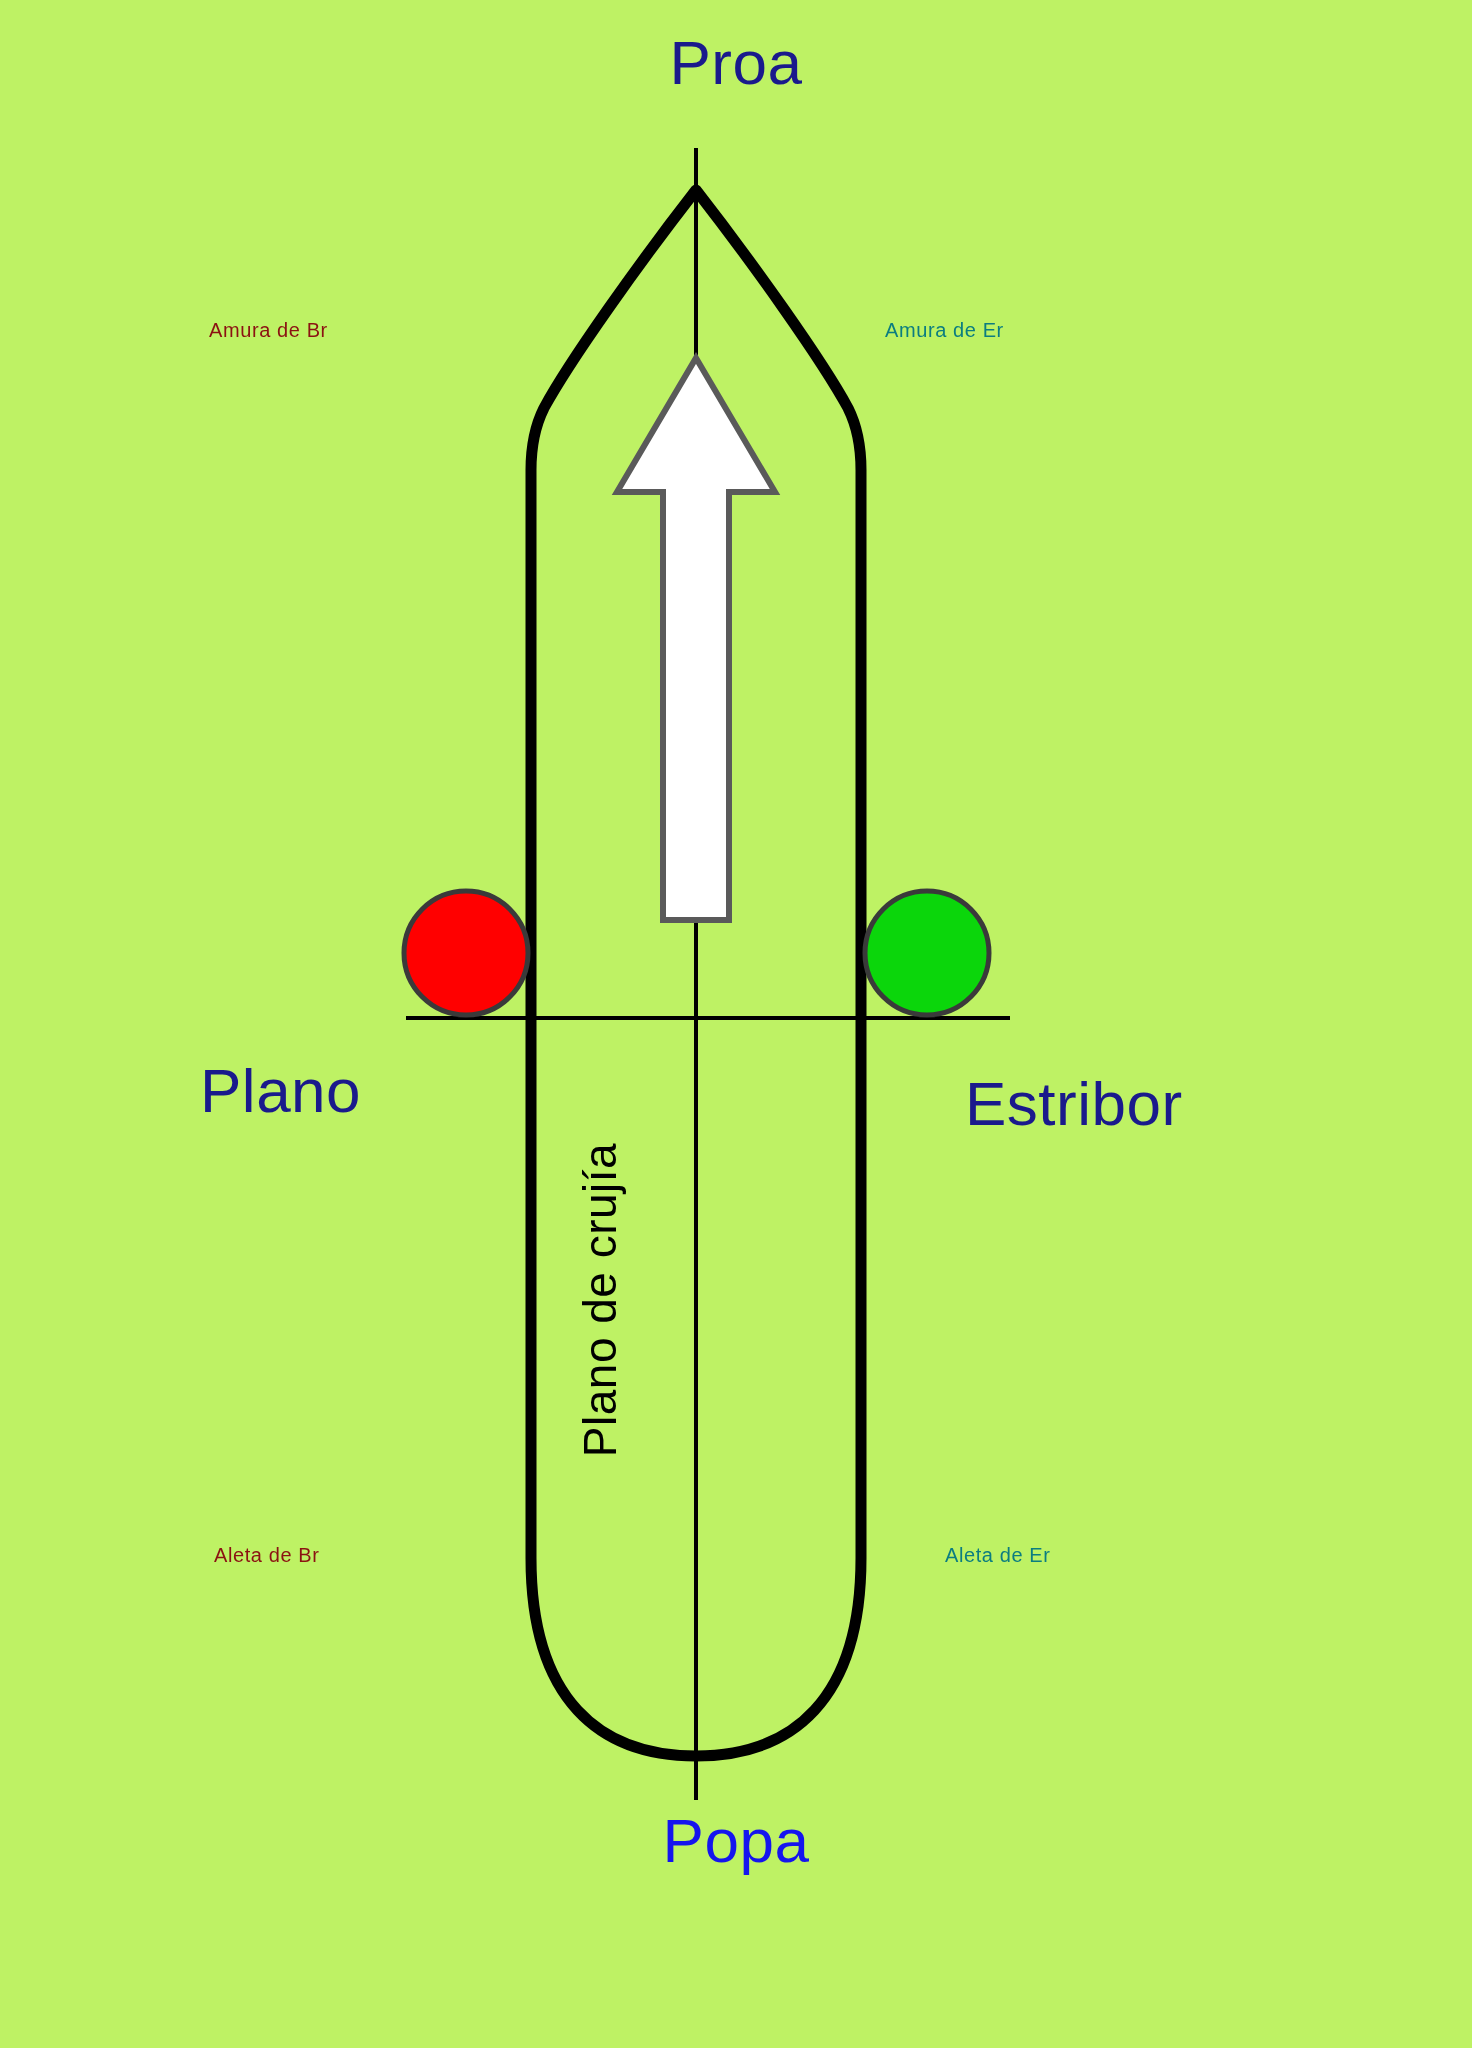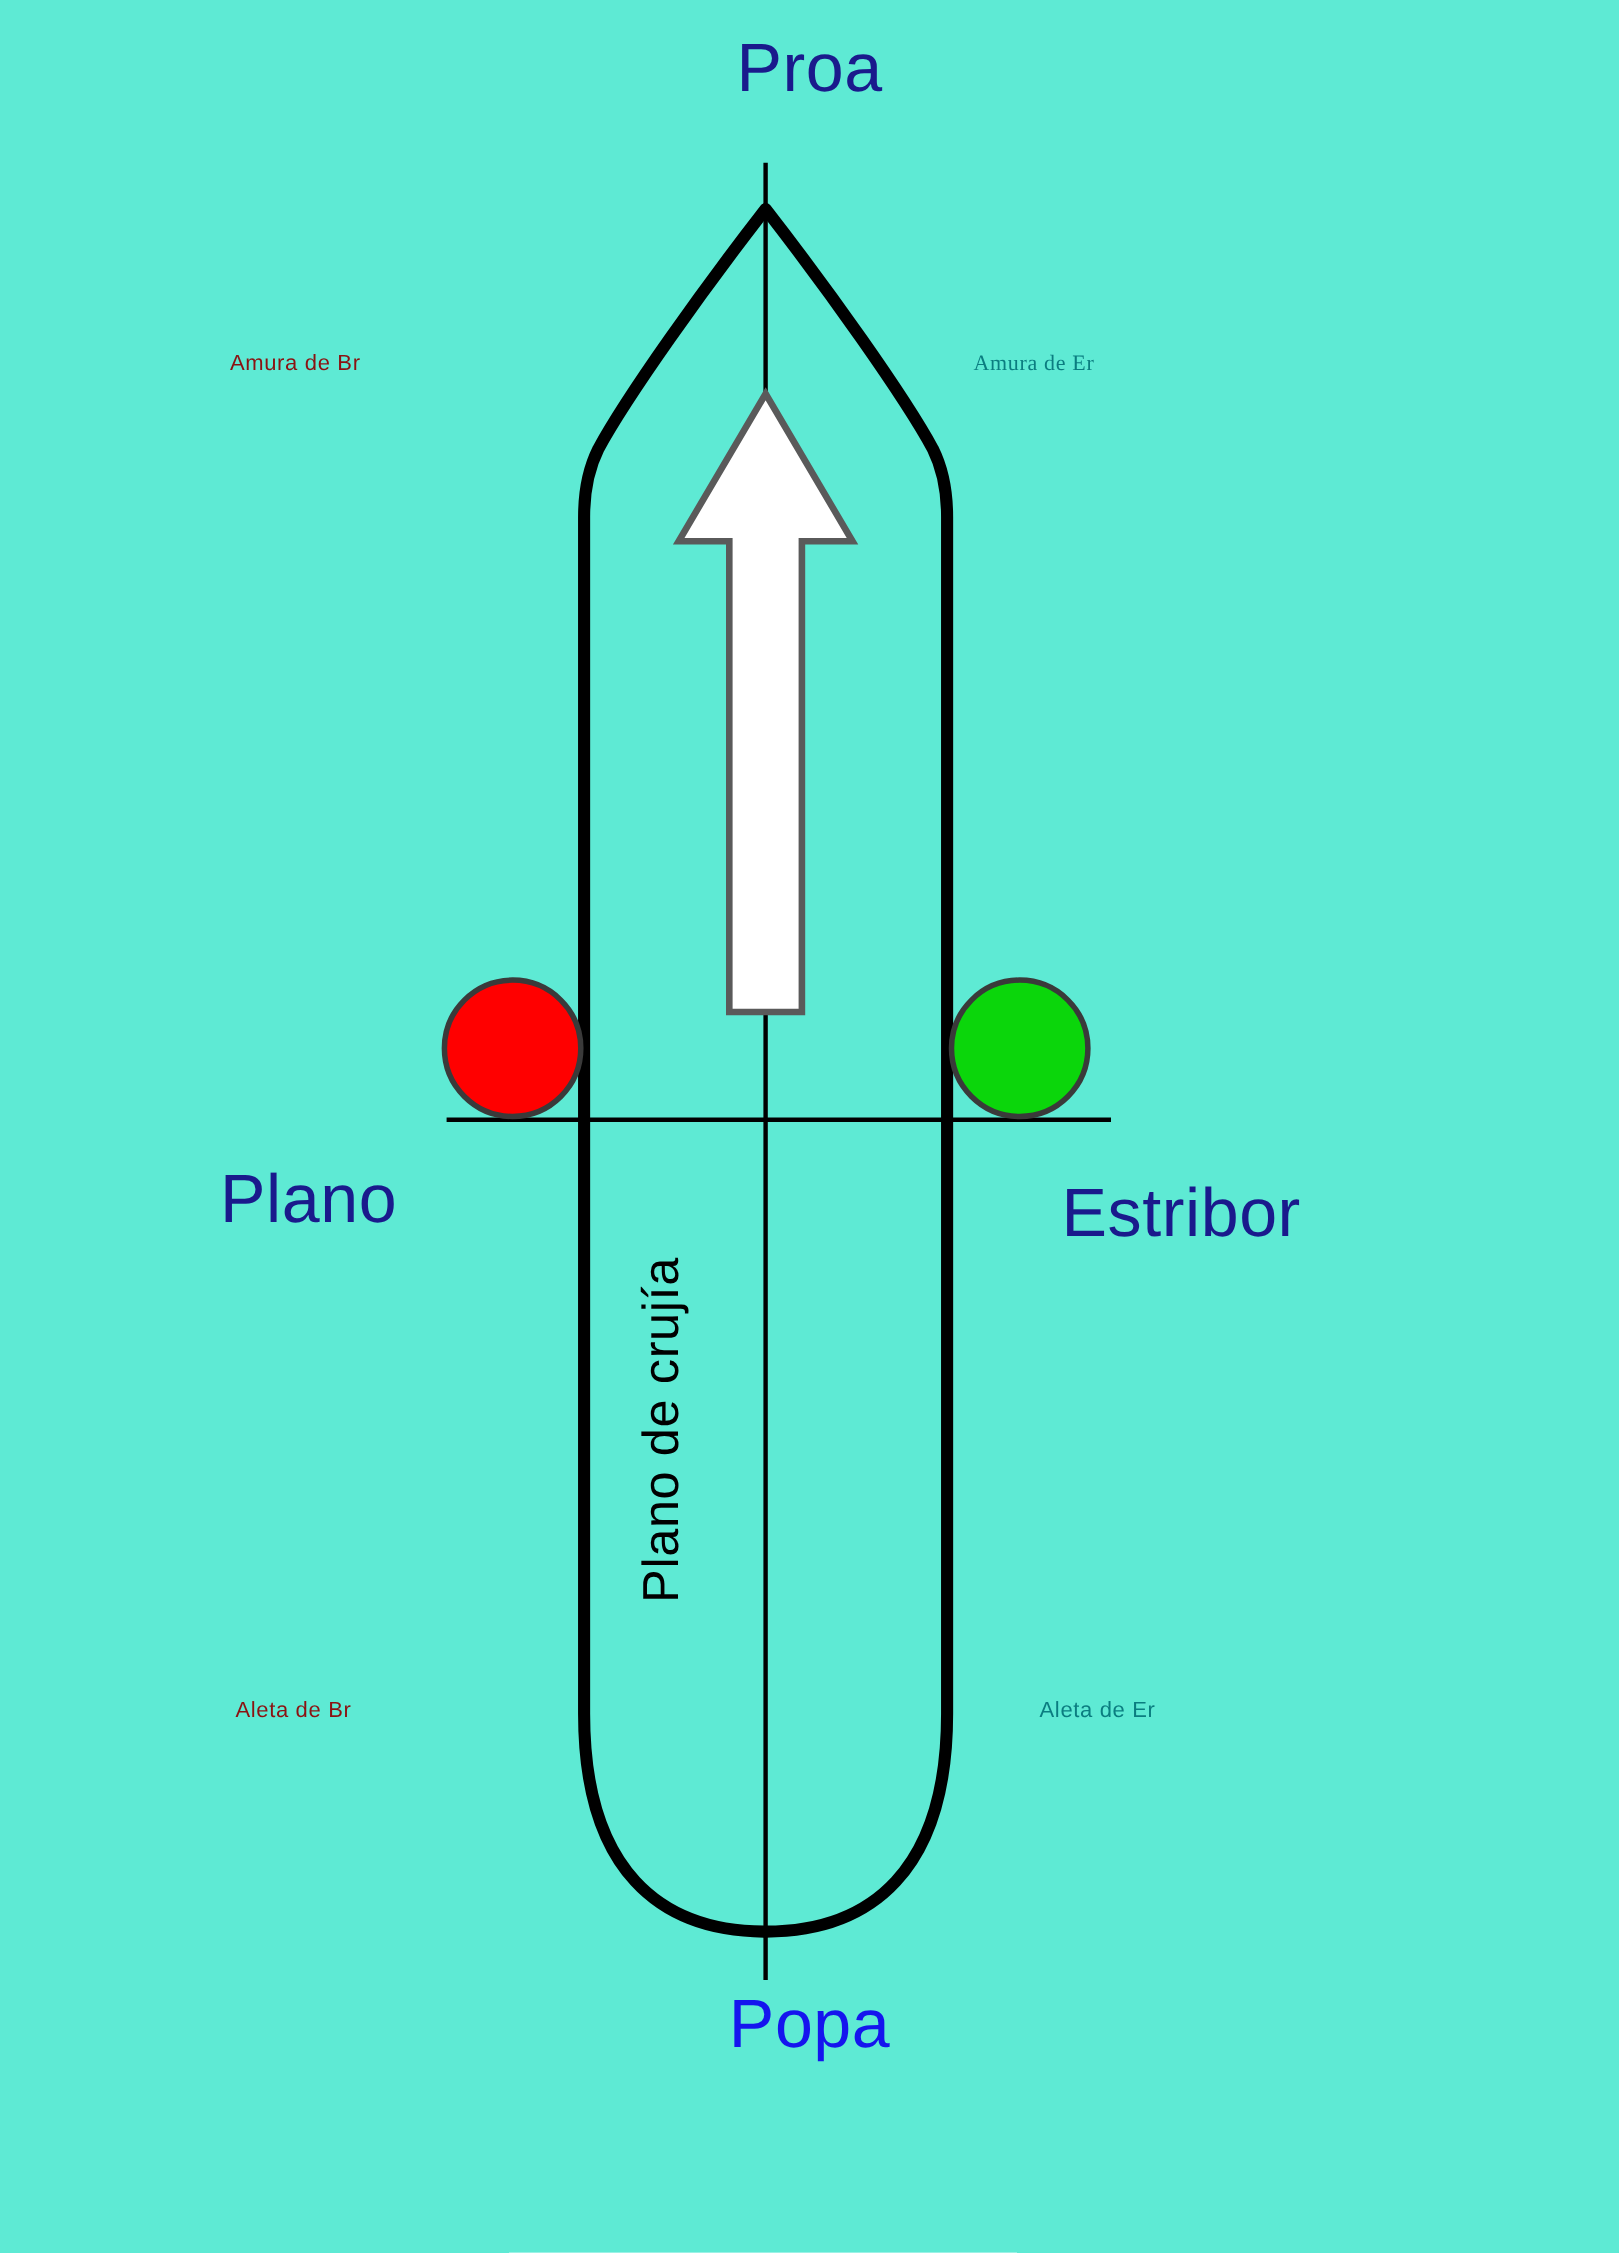--- a/index.html
+++ b/index.html
@@ -8,21 +8,21 @@
     padding: 0;
     background: #ffffff;
   }
   body {
     font-family: "Liberation Sans", sans-serif;
   }
   #stage {
     position: relative;
     width: 1472px;
     height: 2048px;
-    background: #5eead4;
+    background: #bef264;
     overflow: hidden;
   }
   #diagram-svg {
     position: absolute;
     left: 0;
     top: 0;
     width: 1472px;
     height: 2048px;
   }
   .lbl {
@@ -61,21 +61,20 @@
     left: 965px;
     top: 1073px;
   }
   .lbl-amura-br {
     left: 209px;
     top: 320px;
   }
   .lbl-amura-er {
     left: 885px;
     top: 320px;
-    font-family: Liberation Serif, serif;
   }
   .lbl-aleta-br {
     left: 214px;
     top: 1545px;
   }
   .lbl-aleta-er {
     left: 945px;
     top: 1545px;
   }
   

